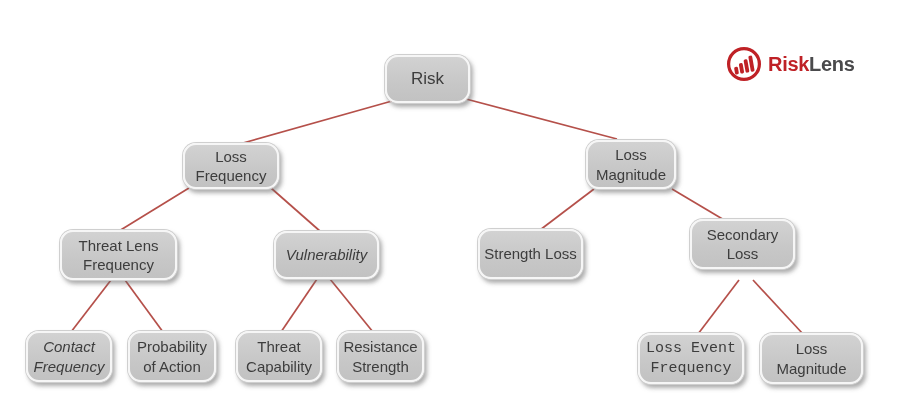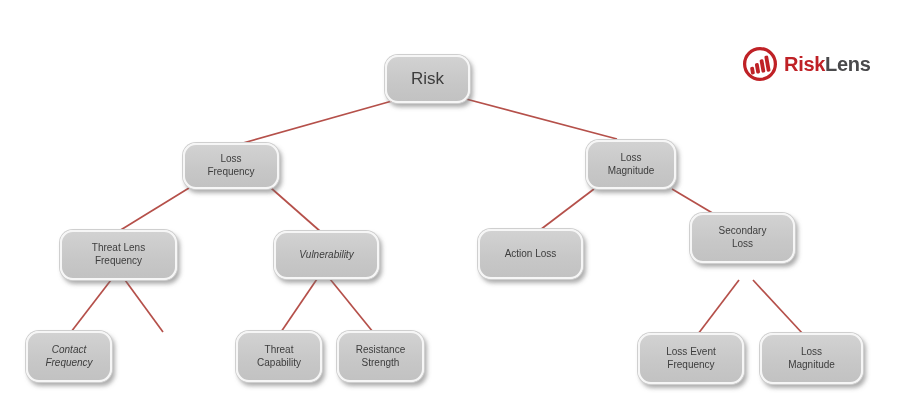--- a/index.html
+++ b/index.html
@@ -26,28 +26,28 @@
     box-sizing: border-box;
     background: linear-gradient(180deg, #d2d2d2 0%, #c7c7c7 60%, #c2c2c2 100%);
     border: 2px solid #f6f6f6;
     border-radius: 13px;
     box-shadow: 0 0 0 1px #cfcfcf, 2.5px 3.5px 4px rgba(105,105,105,0.55);
     display: flex;
     align-items: center;
     justify-content: center;
     text-align: center;
     color: var(--node-text, #3d3d3d);
-    font-size: 10px;
+    font-size: 15px;
     line-height: 1.28;
     white-space: pre-line;
   }
   .node.root { font-size: 17px; }
   .logo {
     position: absolute;
-    left: 741px; top: 45px;
+    left: 725px; top: 45px;
     display: flex;
     align-items: center;
     gap: 5px;
   }
   .logo-text {
     font-size: 20px;
     font-weight: bold;
     letter-spacing: -0.3px;
   }
   .logo-text .risk { color: var(--brand-red, #bf2126); }
@@ -74,30 +74,32 @@
   </svg>
 
   <div class="node root" style="left:385px; top:55px;  width:85px;  height:48px;">Risk</div>
   <div class="node" style="left:183px; top:143px; width:96px;  height:46px;">Loss
 Frequency</div>
   <div class="node" style="left:586px; top:140px; width:90px;  height:49px;">Loss
 Magnitude</div>
   <div class="node" style="left:60px;  top:230px; width:117px; height:50px;">Threat Lens
 Frequency</div>
   <div class="node" style="left:274px; top:231px; width:105px; height:48px;font-style:italic;">Vulnerability</div>
-  <div class="node" style="left:478px; top:229px; width:105px; height:50px;">Action Loss</div>
-  <div class="node" style="left:690px; top:213px; width:105px; height:50px;">Secondary
+  <div class="node" style="left:478px; top:229px; width:105px; height:50px;">Strength Loss</div>
+  <div class="node" style="left:690px; top:219px; width:105px; height:50px;">Secondary
 Loss</div>
   <div class="node" style="left:26px;  top:331px; width:86px;  height:51px;font-style:italic;">Contact
 Frequency</div>
+  <div class="node" style="left:128px; top:331px; width:88px;  height:51px;">Probability
+of Action</div>
   <div class="node" style="left:337px; top:331px; width:87px;  height:51px;">Resistance
 Strength</div>
   <div class="node" style="left:236px; top:331px; width:86px;  height:51px;">Threat
 Capability</div>
-  <div class="node" style="left:638px; top:333px; width:106px; height:51px;">Loss Event
+  <div class="node" style="left:638px; top:333px; width:106px; height:51px;font-family:Liberation Mono, monospace;">Loss Event
 Frequency</div>
   <div class="node" style="left:760px; top:333px; width:103px; height:51px;">Loss
 Magnitude</div>
 
   <div class="logo">
     <svg width="38" height="38" viewBox="0 0 40 40" aria-hidden="true">
       <circle cx="20" cy="20" r="16.2" fill="none" stroke="#bf2126" stroke-width="3.4"></circle>
       <g fill="#bf2126" transform="rotate(-10 20 20)">
         <rect x="9" y="21.5" width="4" height="8" rx="1.6"></rect>
         <rect x="14.6" y="18.5" width="4" height="11" rx="1.6"></rect>

